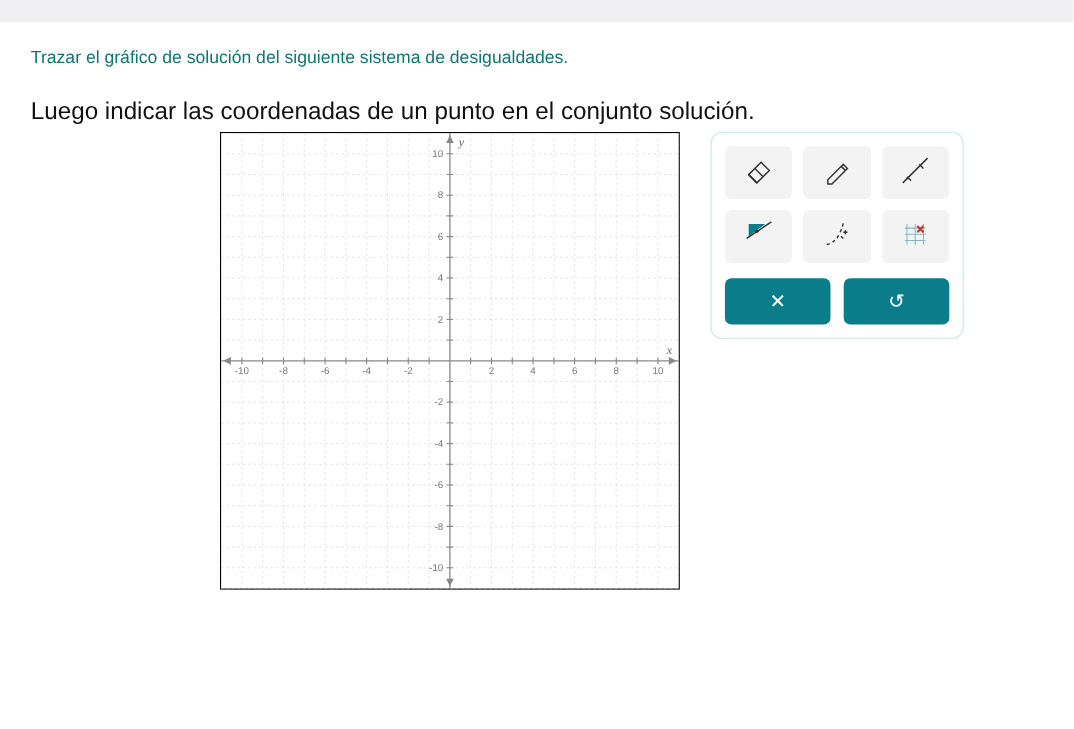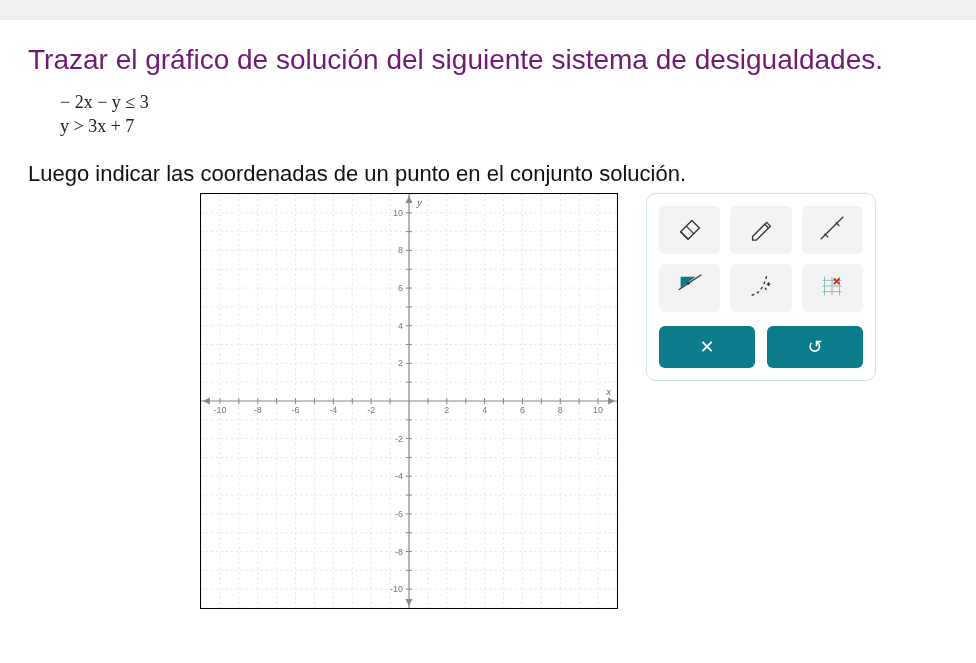--- a/index.html
+++ b/index.html
@@ -1,20 +1,20 @@
 <!DOCTYPE html>
 <html><head>
 <meta charset="utf-8">
 <style>
   * { box-sizing: border-box; margin: 0; padding: 0; }
   html, body { width: 976px; height: 663px; font-family: Verdana, Geneva, sans-serif; background: #fff; }
   body { position: relative; }
   .topbar { height: 20px; width: 100%; background: #f0f0f2; }
   .content { padding: 24px 28px 0 28px; }
-  .prompt-line { font-size: 28px; color: #701a75; margin-bottom: 14px; }
+  .prompt-line { font-size: 16px; color: #0f766e; margin-bottom: 26px; }
   .eqs { padding-left: 32px; font-family: "Times New Roman", Times, serif; font-size: 18px; line-height: 1.35; color: #222; }
   .followup { font-size: 22px; color: #111; margin-top: 22px; margin-bottom: 6px; }
   .work-area { display: flex; align-items: flex-start; gap: 28px; padding-left: 172px; }
   .graph-wrap { width: 418px; height: 416px; border: 1px solid #000; position: relative; background: #fff; }
   .graph-svg { position: absolute; inset: 0; width: 100%; height: 100%; }
   .axis-label { font-family: "Times New Roman", serif; font-size: 11px; font-style: italic; fill: #666; }
   .tick-label { font-family: Arial, sans-serif; font-size: 9px; fill: #777; }
 
   .toolbox {
     width: 230px; border: 1px solid #cfe5e8; border-radius: 10px; padding: 12px;
@@ -34,24 +34,20 @@
     font-size: 18px;
   }
 </style>
 </head>
 <body>
 
 <div class="topbar"></div>
 
 <div class="content">
   <p class="prompt-line">Trazar el gráfico de solución del siguiente sistema de desigualdades.</p>
-  <div class="eqs">
-    <div>− 2x − y ≤ 3</div>
-    <div>y &gt; 3x + 7</div>
-  </div>
   <p class="followup">Luego indicar las coordenadas de un punto en el conjunto solución.</p>
 
   <div class="work-area">
     <div class="graph-wrap">
       <svg class="graph-svg" viewBox="0 0 418 416">
           <line x1="0" y1="0" x2="0" y2="416" stroke="#d9d9d9" stroke-width="0.7" stroke-dasharray="2 3"></line>
           <line x1="19" y1="0" x2="19" y2="416" stroke="#d9d9d9" stroke-width="0.7" stroke-dasharray="2 3"></line>
           <line x1="38" y1="0" x2="38" y2="416" stroke="#d9d9d9" stroke-width="0.7" stroke-dasharray="2 3"></line>
           <line x1="56.99999999999999" y1="0" x2="56.99999999999999" y2="416" stroke="#d9d9d9" stroke-width="0.7" stroke-dasharray="2 3"></line>
           <line x1="76" y1="0" x2="76" y2="416" stroke="#d9d9d9" stroke-width="0.7" stroke-dasharray="2 3"></line>

